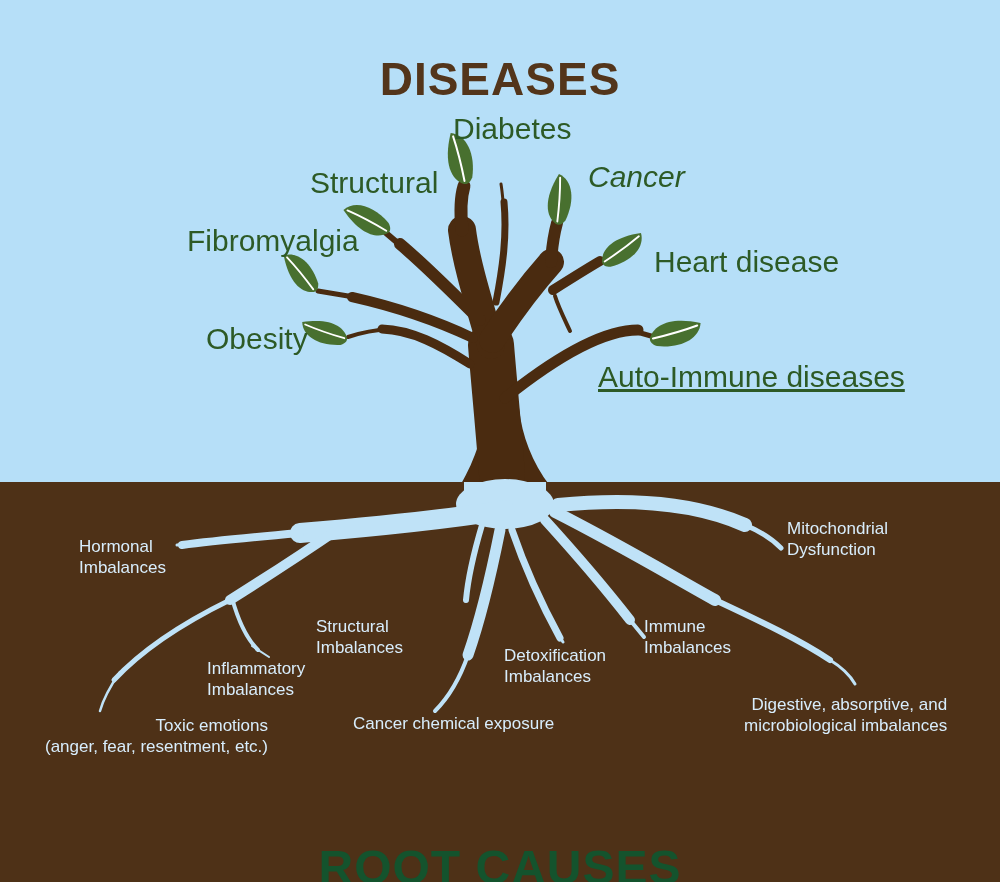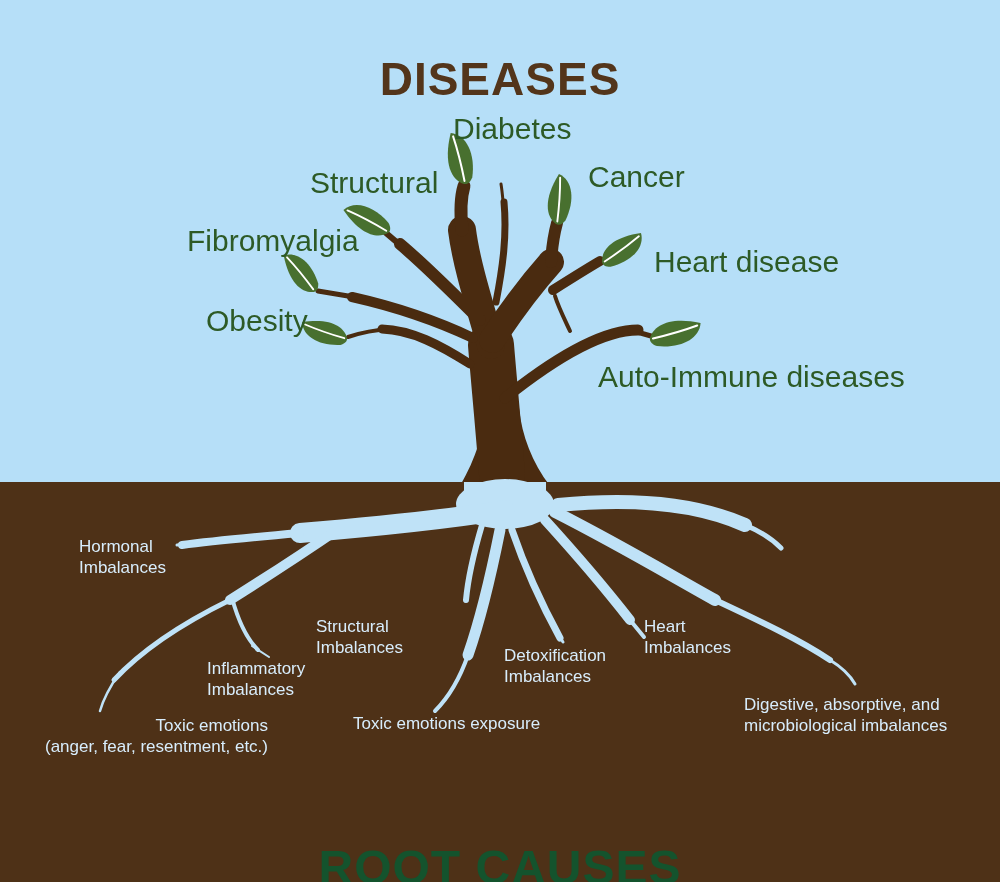--- a/index.html
+++ b/index.html
@@ -126,37 +126,39 @@
       <path d="M555,512 C620,545 670,575 715,600" stroke-width="12"></path>
       <path d="M715,600 C762,622 800,640 830,660" stroke-width="6"></path>
       <path d="M830,660 C843,668 850,675 855,684" stroke-width="3"></path>
     </g>
   </svg>
 
   <div class="label title title-top">DISEASES</div>
 
   <div class="label disease-label" style="left:453px;top:112px;">Diabetes</div>
   <div class="label disease-label" style="left:310px;top:166px;">Structural</div>
-  <div class="label disease-label" style="left:588px;top:160px;">Cancer</div>
+  <div class="label disease-label" style="left:588px;top:160px;font-style:italic;">Cancer</div>
   <div class="label disease-label" style="left:187px;top:224px;">Fibromyalgia</div>
   <div class="label disease-label" style="left:654px;top:245px;">Heart disease</div>
-  <div class="label disease-label" style="left:206px;top:304px;">Obesity</div>
-  <div class="label disease-label" style="left:598px;top:360px;">Auto-Immune diseases</div>
+  <div class="label disease-label" style="left:206px;top:322px;">Obesity</div>
+  <div class="label disease-label" style="left:598px;top:360px;text-decoration:underline;">Auto-Immune diseases</div>
 
   <div class="label root-label" style="left:79px;top:537px;">Hormonal
 Imbalances</div>
   <div class="label root-label" style="left:316px;top:617px;">Structural
 Imbalances</div>
   <div class="label root-label" style="left:207px;top:659px;">Inflammatory
 Imbalances</div>
   <div class="label root-label" style="left:504px;top:646px;">Detoxification
 Imbalances</div>
-  <div class="label root-label" style="left:644px;top:617px;">Heart
+  <div class="label root-label" style="left:644px;top:617px;">Immune
 Imbalances</div>
+  <div class="label root-label" style="left:787px;top:519px;">Mitochondrial
+Dysfunction</div>
   <div class="label root-label" style="left:45px;top:716px;text-align:right;">Toxic emotions
 (anger, fear, resentment, etc.)</div>
-  <div class="label root-label" style="left:353px;top:714px;">Toxic emotions exposure</div>
-  <div class="label root-label" style="left:744px;top:695px;">Digestive, absorptive, and
+  <div class="label root-label" style="left:353px;top:714px;">Cancer chemical exposure</div>
+  <div class="label root-label" style="left:744px;top:695px;text-align:right;">Digestive, absorptive, and
 microbiological imbalances</div>
 
   <div class="label title title-bottom">ROOT CAUSES</div>
 
 </div>
 
 </body></html>

